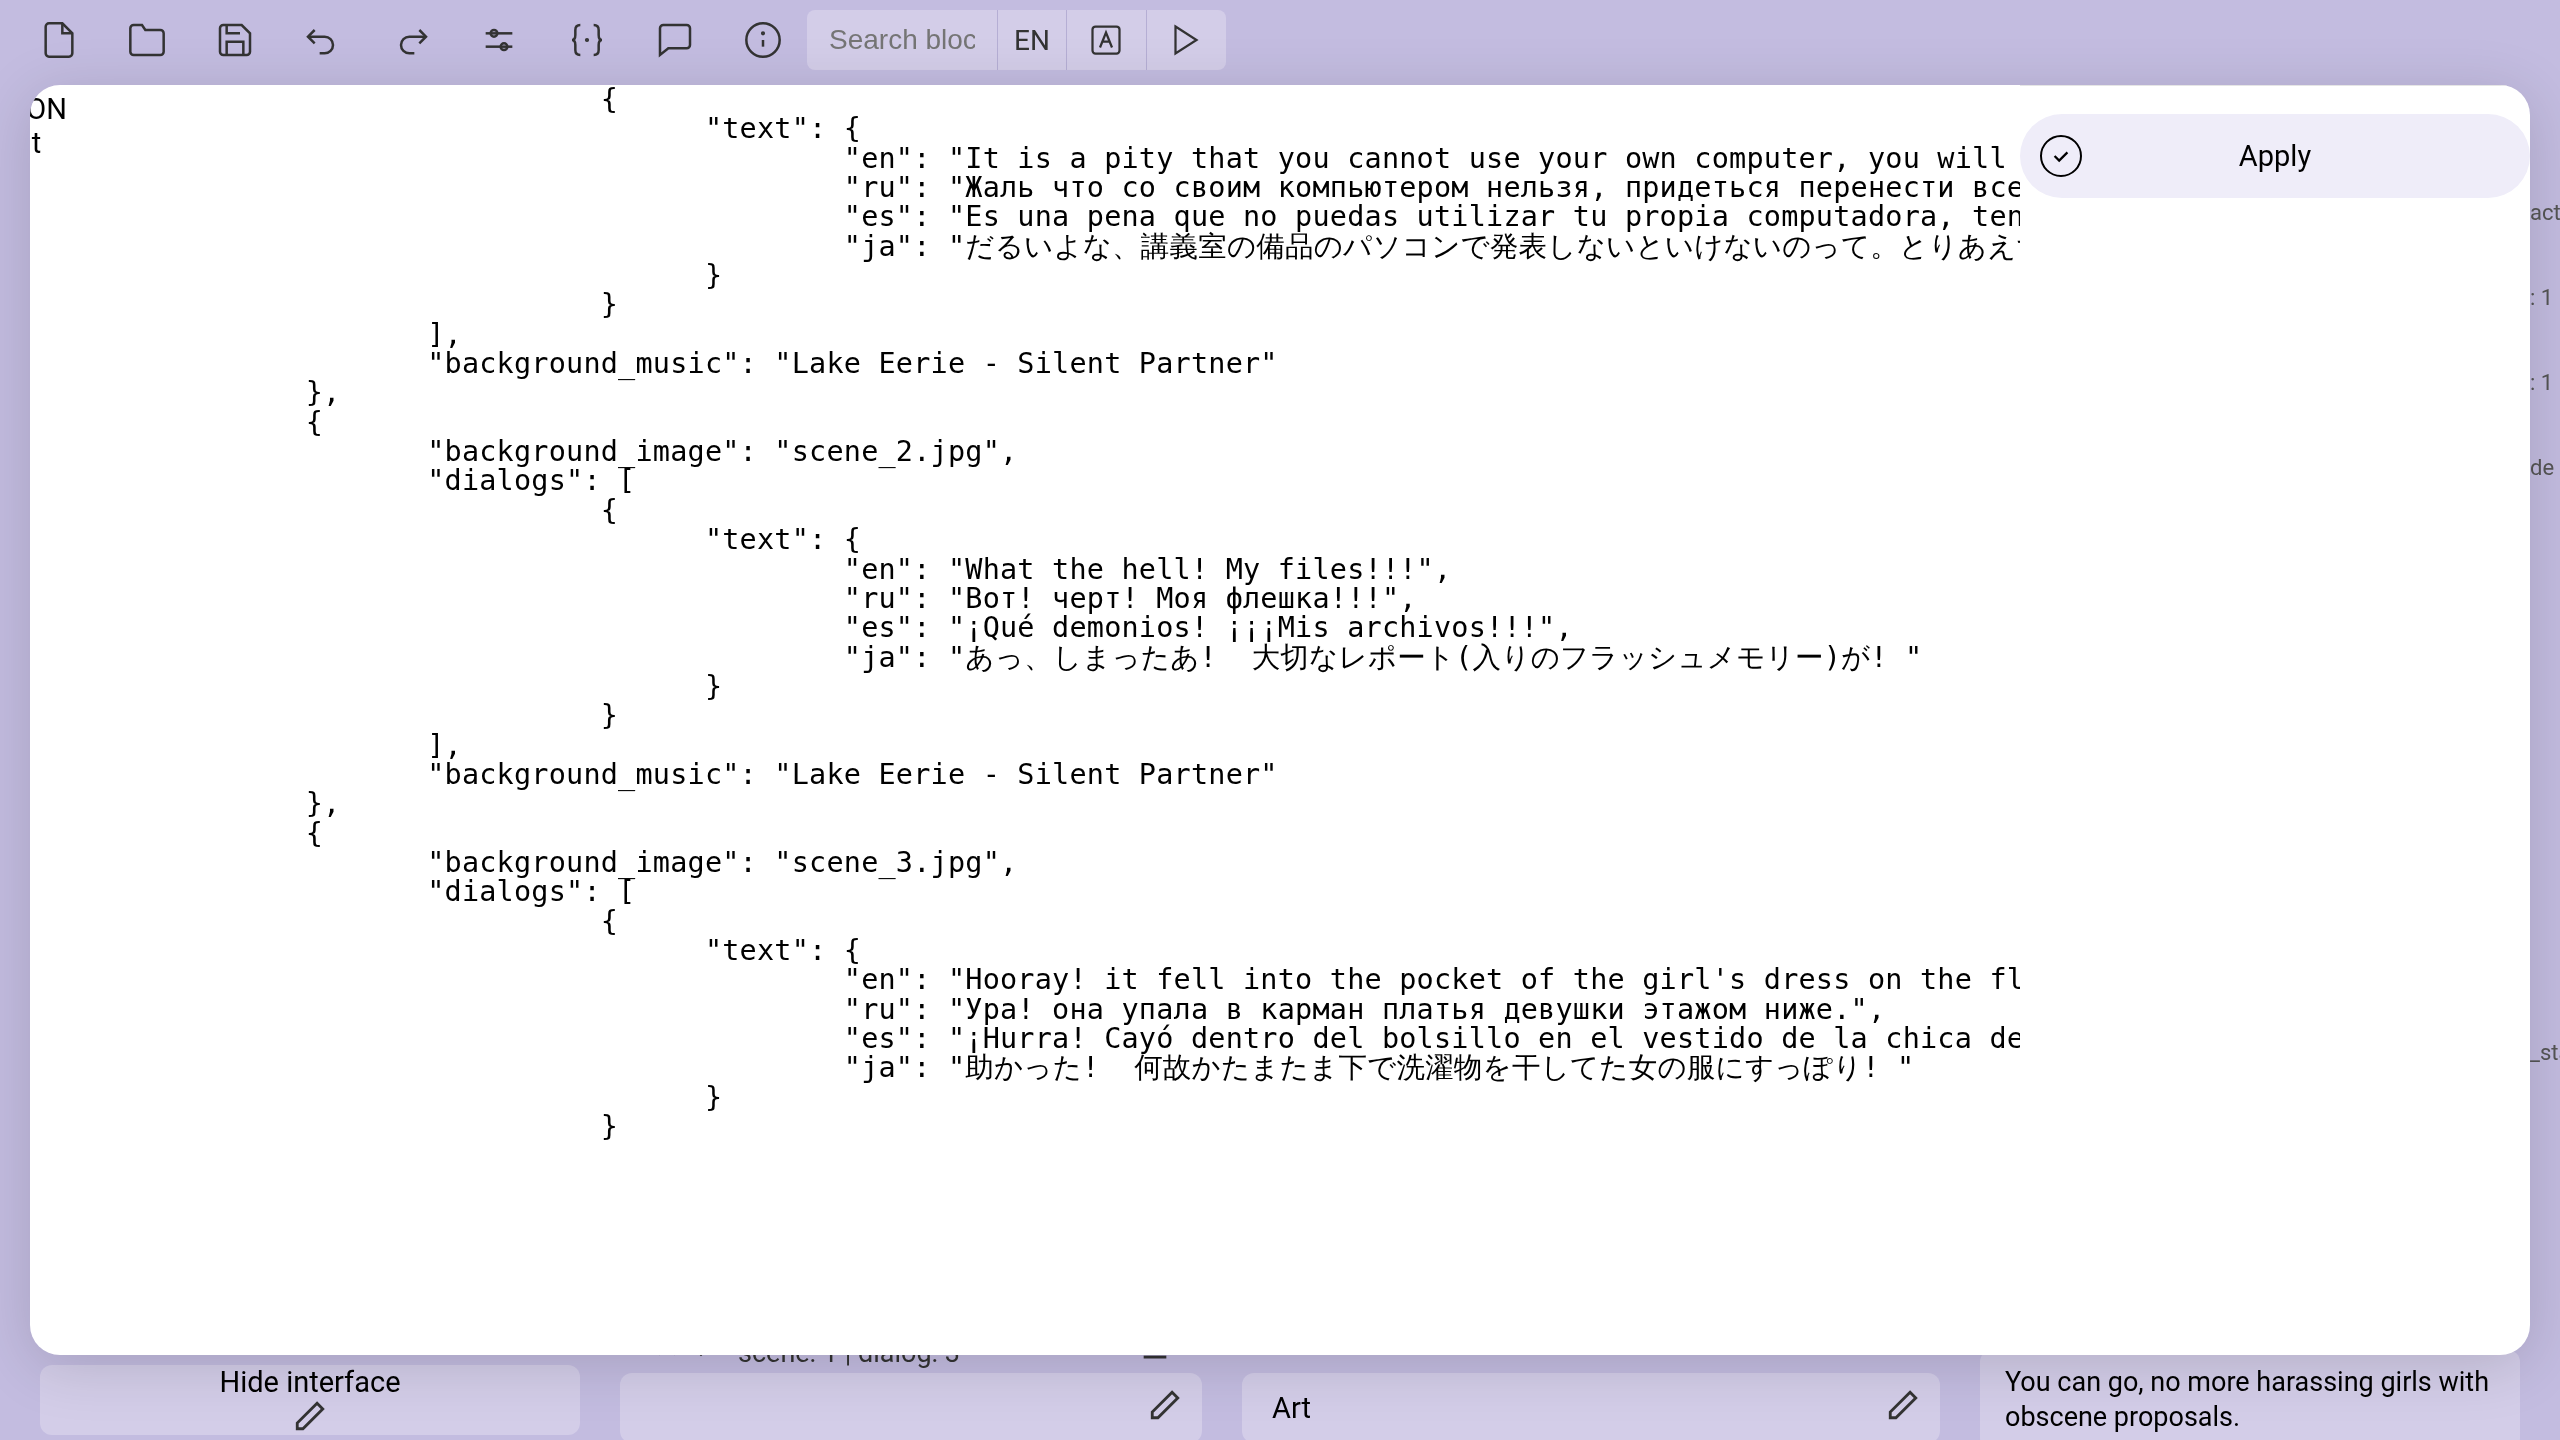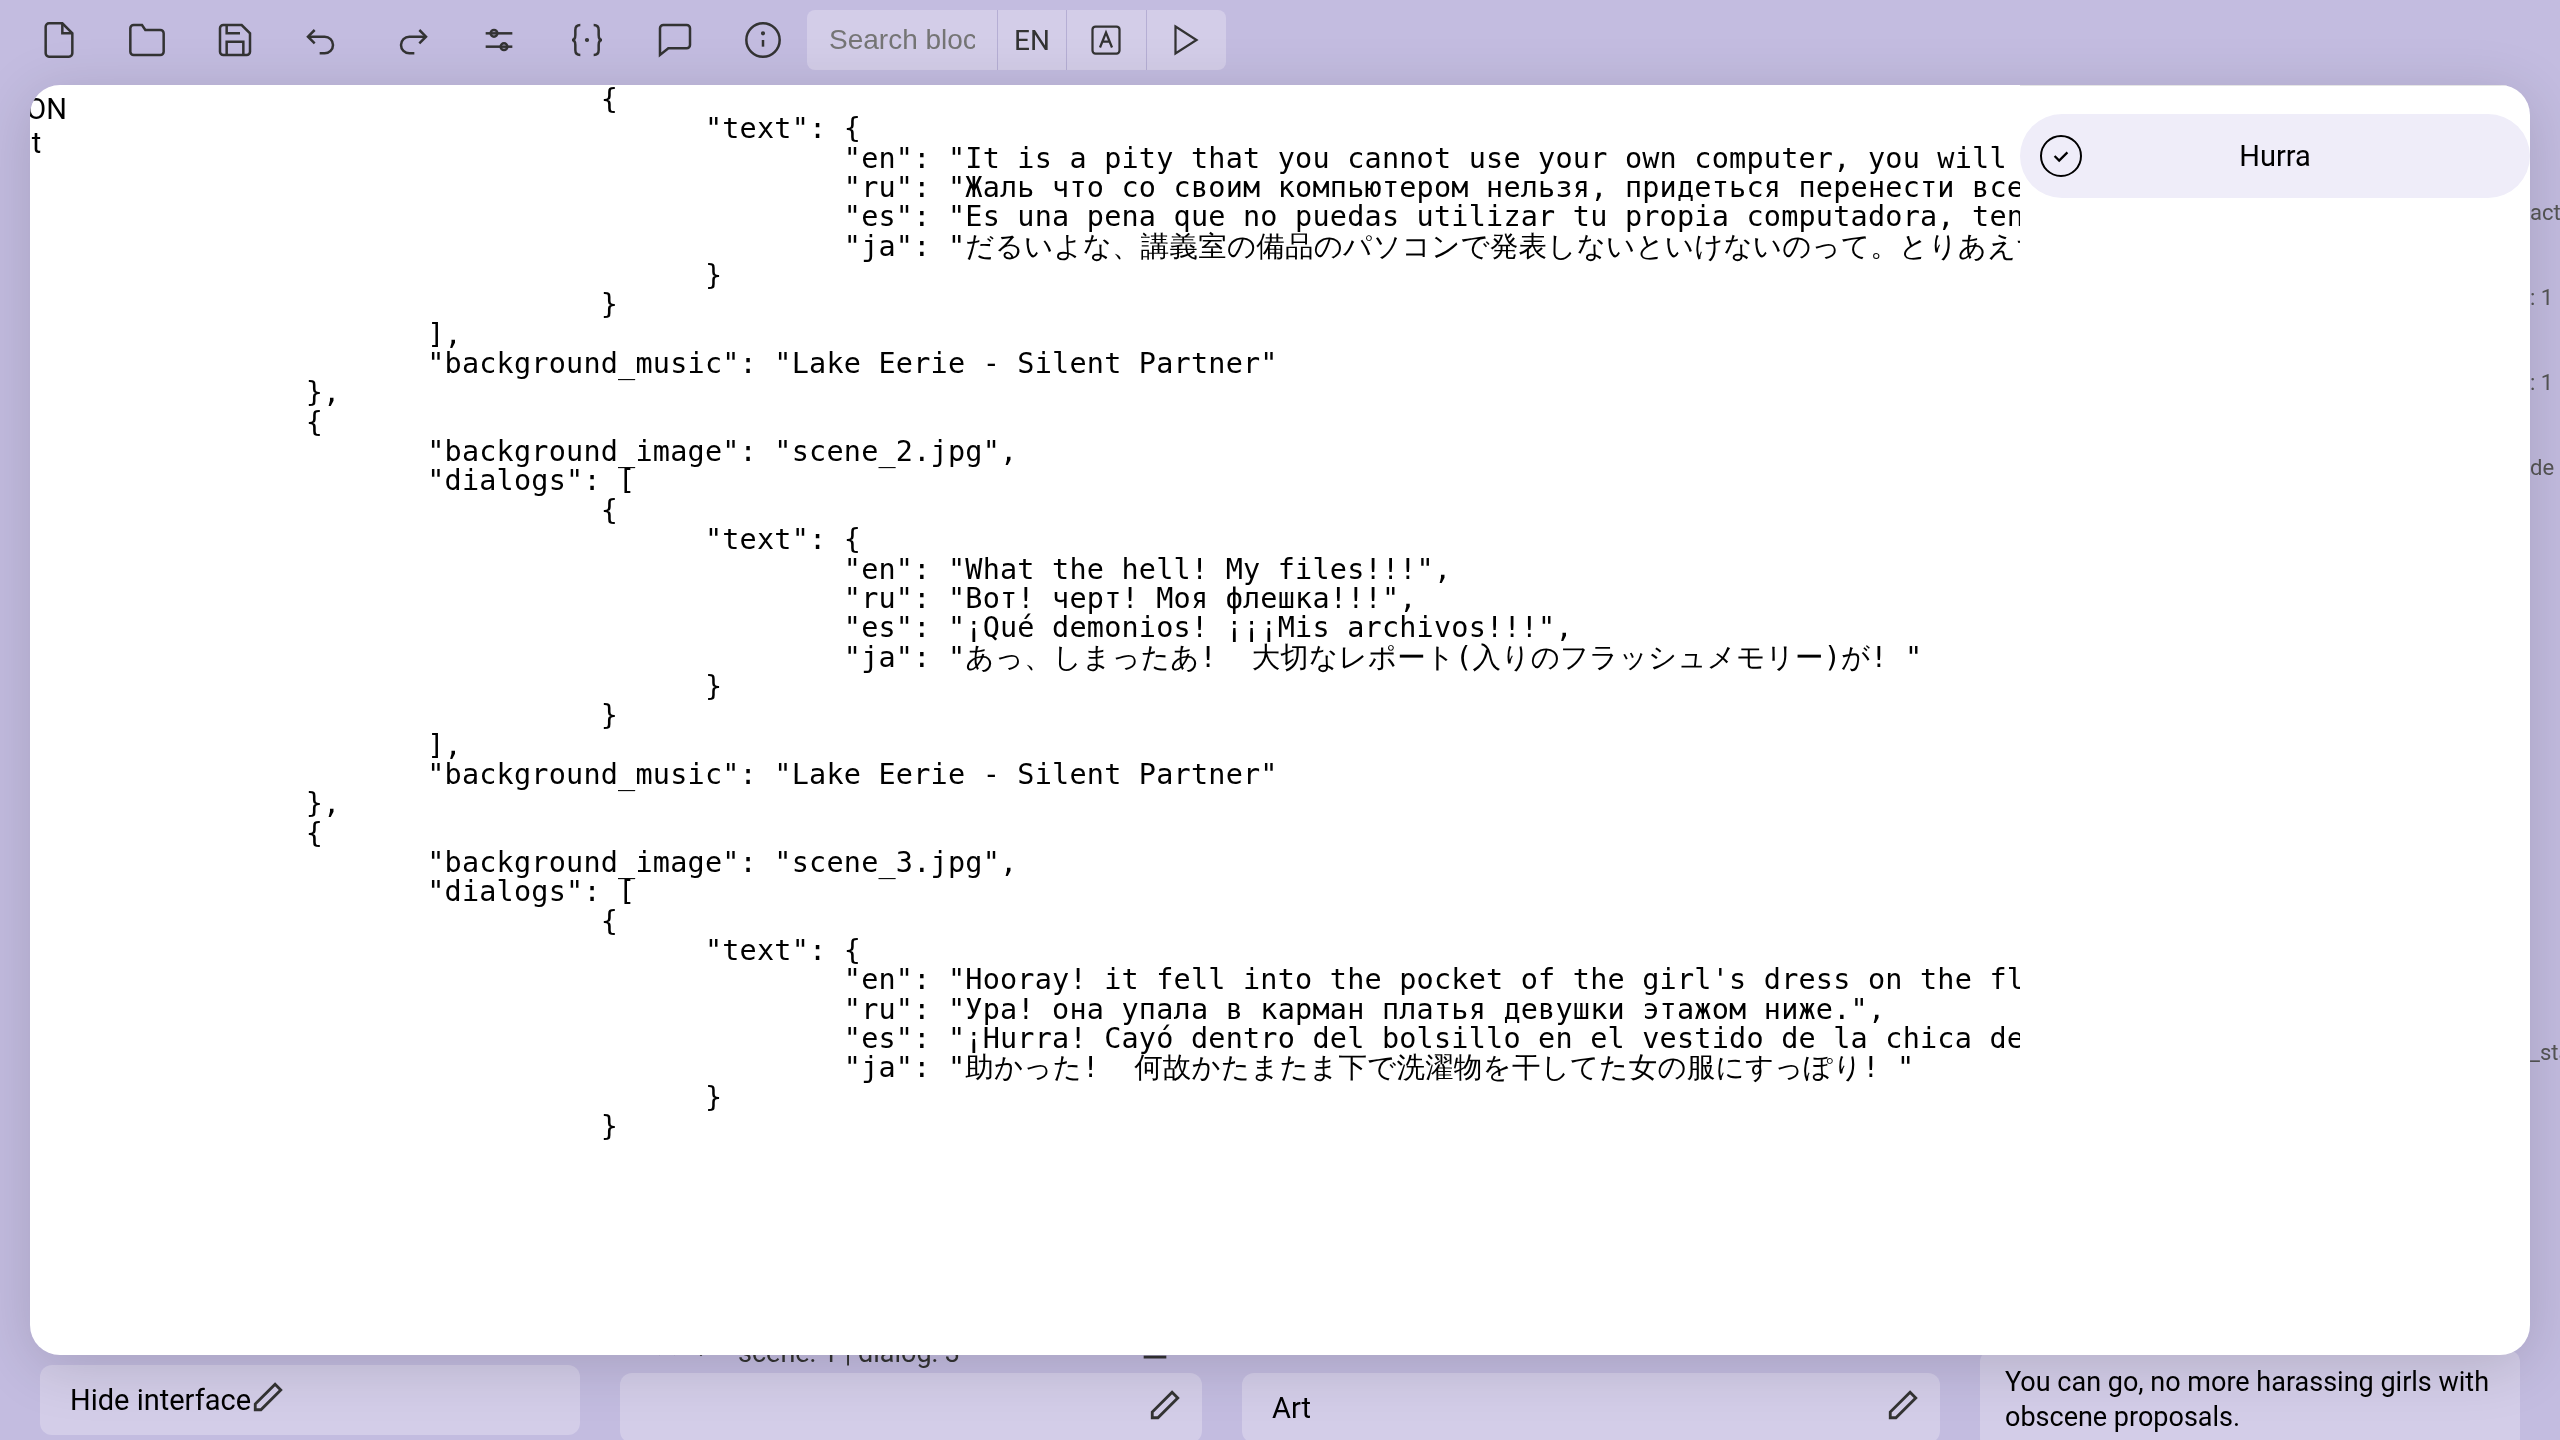--- a/index.html
+++ b/index.html
@@ -187,20 +187,21 @@
 .hide-interface {
   background: #d3cde8;
   border-radius: 12px;
   height: 70px;
   width: 540px;
   display: flex;
   align-items: center;
   padding: 0 30px;
   font-size: 29px;
   color: #000;
+  flex-direction: column;
 }
 .panel-frag {
   background: #d3cde8;
   border-radius: 12px;
   height: 70px;
   flex: 1;
   display: flex;
   align-items: center;
   padding: 0 30px;
   font-size: 29px;
@@ -414,16 +415,16 @@
                                             "ja": "助かった!  何故かたまたま下で洗濯物を干してた女の服にすっぽり! "
                                     }
                               }</div>
   <div class="modal-footer">
     <div class="apply-btn">
       <div class="apply-check">
         <svg viewBox="0 0 24 24">
             <polyline points="5 12 10 17 19 8"></polyline>
           </svg>
       </div>
-      <div class="apply-label">Hurra</div>
+      <div class="apply-label">Apply</div>
     </div>
   </div>
 </div>
 
 </body></html>

